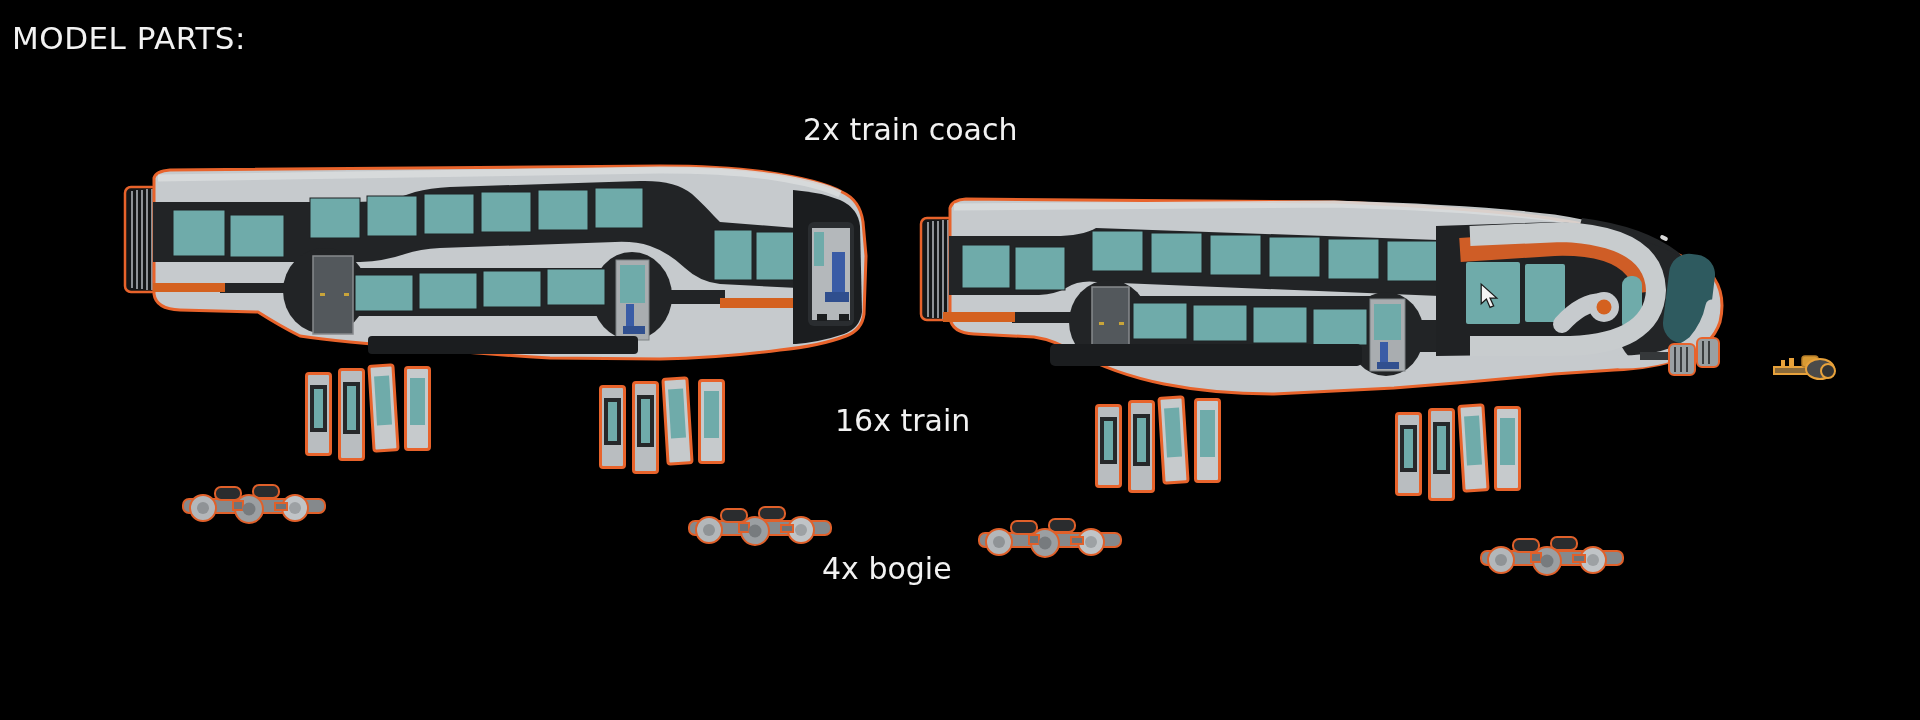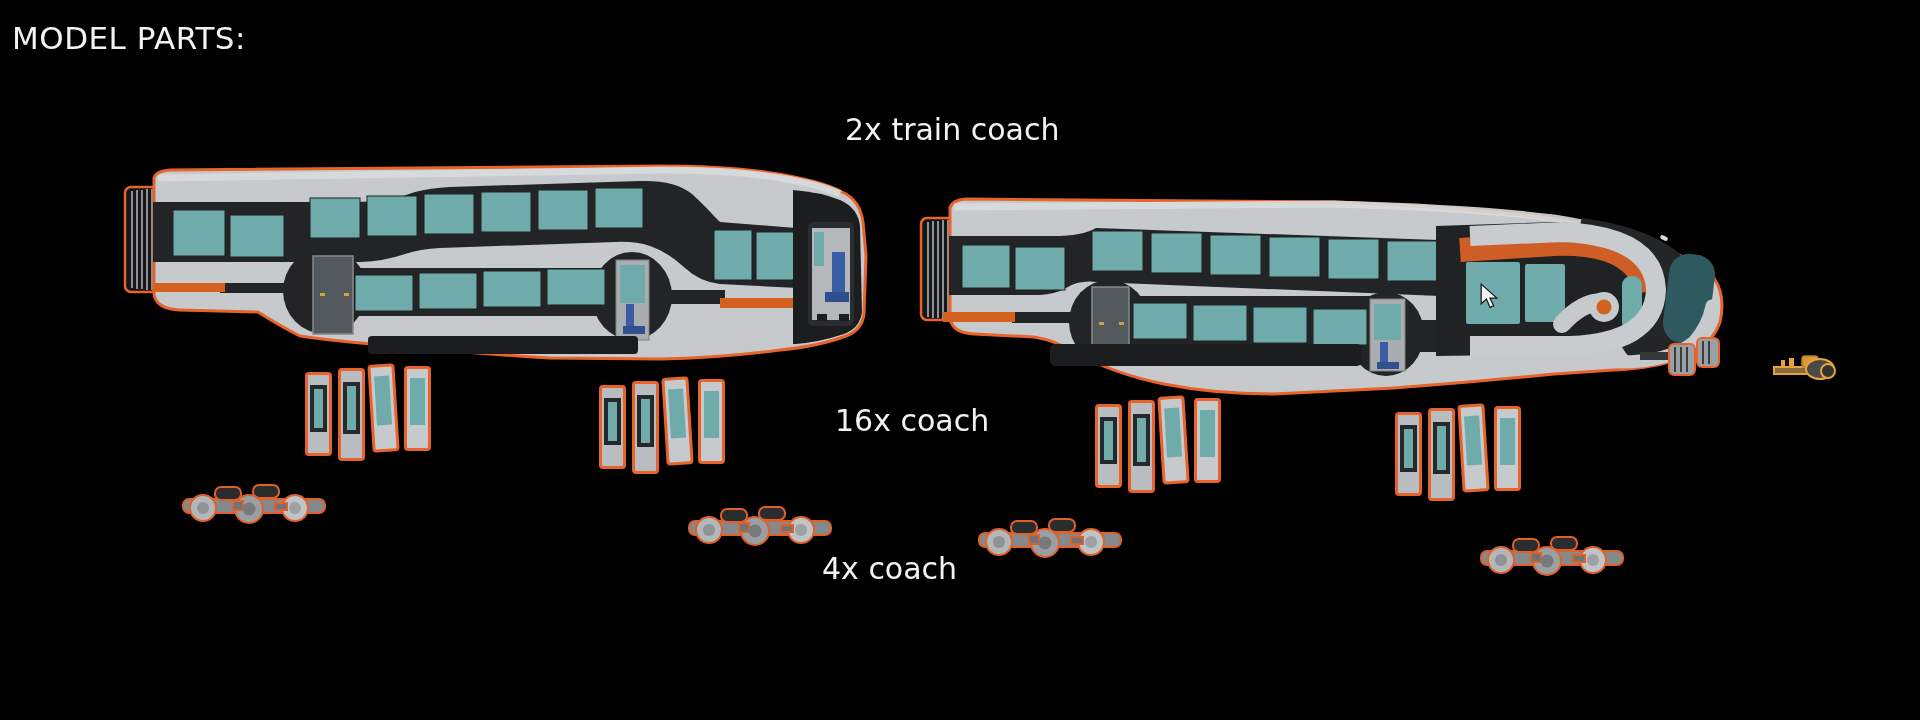--- a/index.html
+++ b/index.html
@@ -165,23 +165,23 @@
       <path d="M556 42 L648 38 Q740 42 742 96 Q740 152 646 152 L556 152" stroke="#c8ccce" stroke-width="20" fill="none"></path>
 
       <rect x="726" y="158" width="30" height="8" fill="#35383a"></rect>
       <rect x="755" y="150" width="26" height="31" rx="5" fill="#9aa0a3" stroke="#e8632b" stroke-width="2"></rect>
       <path d="M761 153 V178 M767 153 V178 M773 153 V178" stroke="#3a3d3f" stroke-width="2"></path>
       <rect x="783" y="144" width="22" height="29" rx="5" fill="#9aa0a3" stroke="#e8632b" stroke-width="2"></rect>
       <path d="M789 147 V170 M795 147 V170" stroke="#3a3d3f" stroke-width="2"></path>
     </g>
   </svg>
 
-  <div class="label" style="left:845px;top:112px">2x train coach</div>
-  <div class="label" style="left:835px;top:403px">16x coach</div>
-  <div class="label" style="left:822px;top:551px">4x coach</div>
+  <div class="label" style="left:803px;top:112px">2x train coach</div>
+  <div class="label" style="left:835px;top:403px">16x train</div>
+  <div class="label" style="left:822px;top:551px">4x bogie</div>
 
   <div class="door-group" style="left:305px;top:364px">
     <div class="door framed d1">
         <div class="win"></div>
       </div>
     <div class="door framed d2">
         <div class="win"></div>
       </div>
     <div class="door plain lean d3">
         <div class="win"></div>

